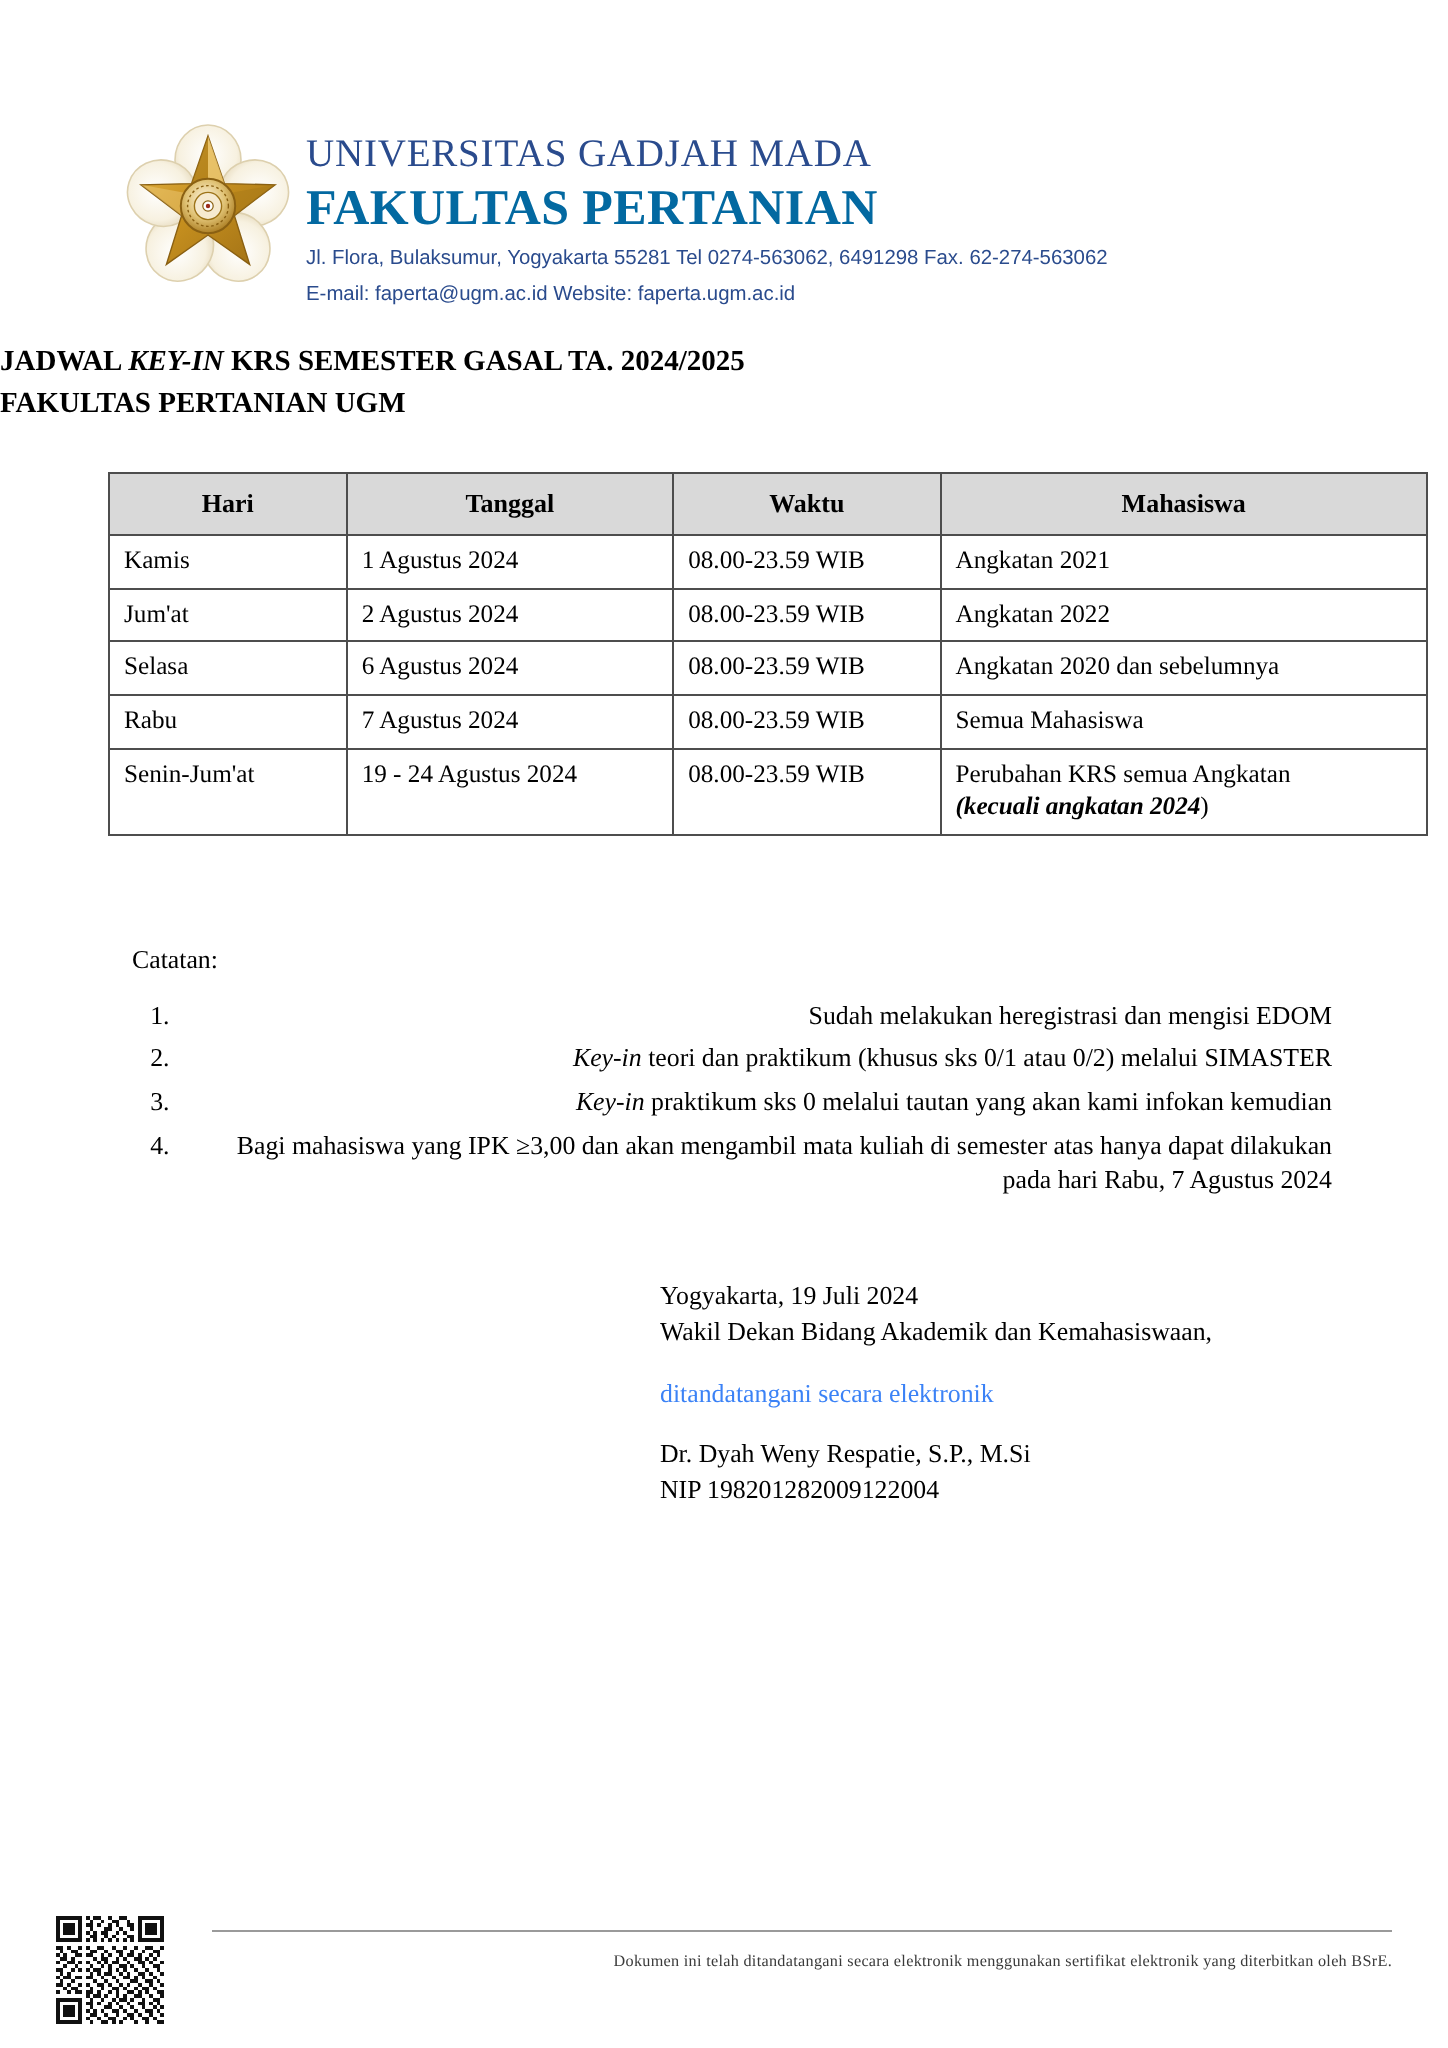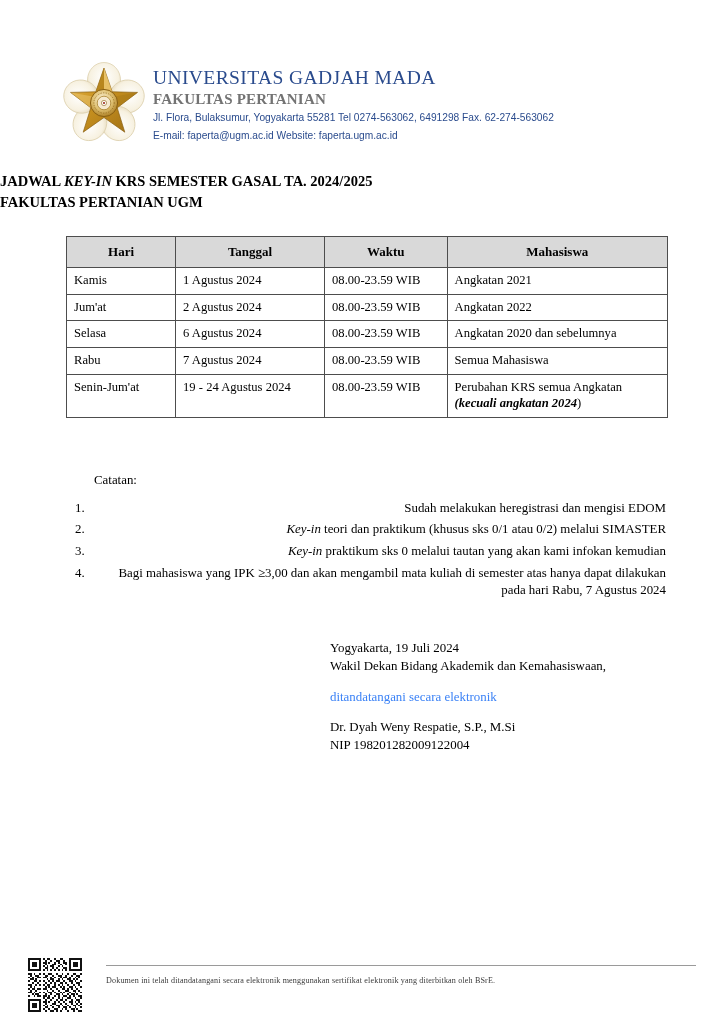--- a/index.html
+++ b/index.html
@@ -48,24 +48,24 @@
   .uni-name {
     font-family: "Liberation Serif", "DejaVu Serif", serif;
     font-size: 19.5px;
     letter-spacing: 0.4px;
     color: #2a4b8d;
     line-height: 1.15;
     white-space: nowrap;
   }
   .fac-name {
     font-family: "Liberation Serif", "DejaVu Serif", serif;
-    font-size: 15px;
+    font-size: 25px;
     font-weight: bold;
     letter-spacing: 0.2px;
-    color: #737373;
+    color: #0369a1;
     line-height: 1.2;
     margin-top: 1px;
     white-space: nowrap;
   }
   .addr {
     font-family: Liberation Sans, sans-serif;
     font-size: 10.2px;
     color: #2a4b8d;
     line-height: 1.42;
     margin-top: 3px;
@@ -81,23 +81,23 @@
     text-align: left;
     font-size: 14.5px;
     font-weight: bold;
     line-height: 1.42;
   }
   .doc-title .ital { font-style: italic; }
 
   
   .schedule-table {
     position: absolute;
-    left: 66px;
+    left: 54px;
     top: 236px;
-    width: 602px;
+    width: 660px;
     border-collapse: collapse;
     font-size: 12.6px;
   }
   .schedule-table th,
   .schedule-table td {
     border: 1px solid #4d4d4d;
     padding: 4px 7px 5px 7px;
     vertical-align: top;
     line-height: 1.32;
   }
@@ -122,21 +122,21 @@
 
   
   .notes {
     position: absolute;
     left: 66px;
     top: 474px;
     width: 600px;
     font-size: 12.9px;
     line-height: 1.0;
   }
-  .notes-head { margin-bottom: 13px; margin-left: 28px; }
+  .notes-head { margin-bottom: 13px; }
   .notes ol {
     margin: 0;
     padding-left: 22px;
     list-style: decimal;
     text-align: right;
   }
   .notes ol li {
     margin-bottom: 4px;
     line-height: 1.36;
     padding-left: 3px;
@@ -169,20 +169,21 @@
   }
   .qr {
     flex: 0 0 54px;
     width: 54px;
     height: 54px;
   }
   .footer-right {
     flex: 1;
     padding-left: 24px;
     padding-top: 7px;
+    text-align: right;
   }
   .footer-rule {
     height: 1px;
     background: #9a9a9a;
     width: 100%;
   }
   .footer-note {
     margin-top: 10px;
     font-size: 8.1px;
     color: #3a3a3a;

